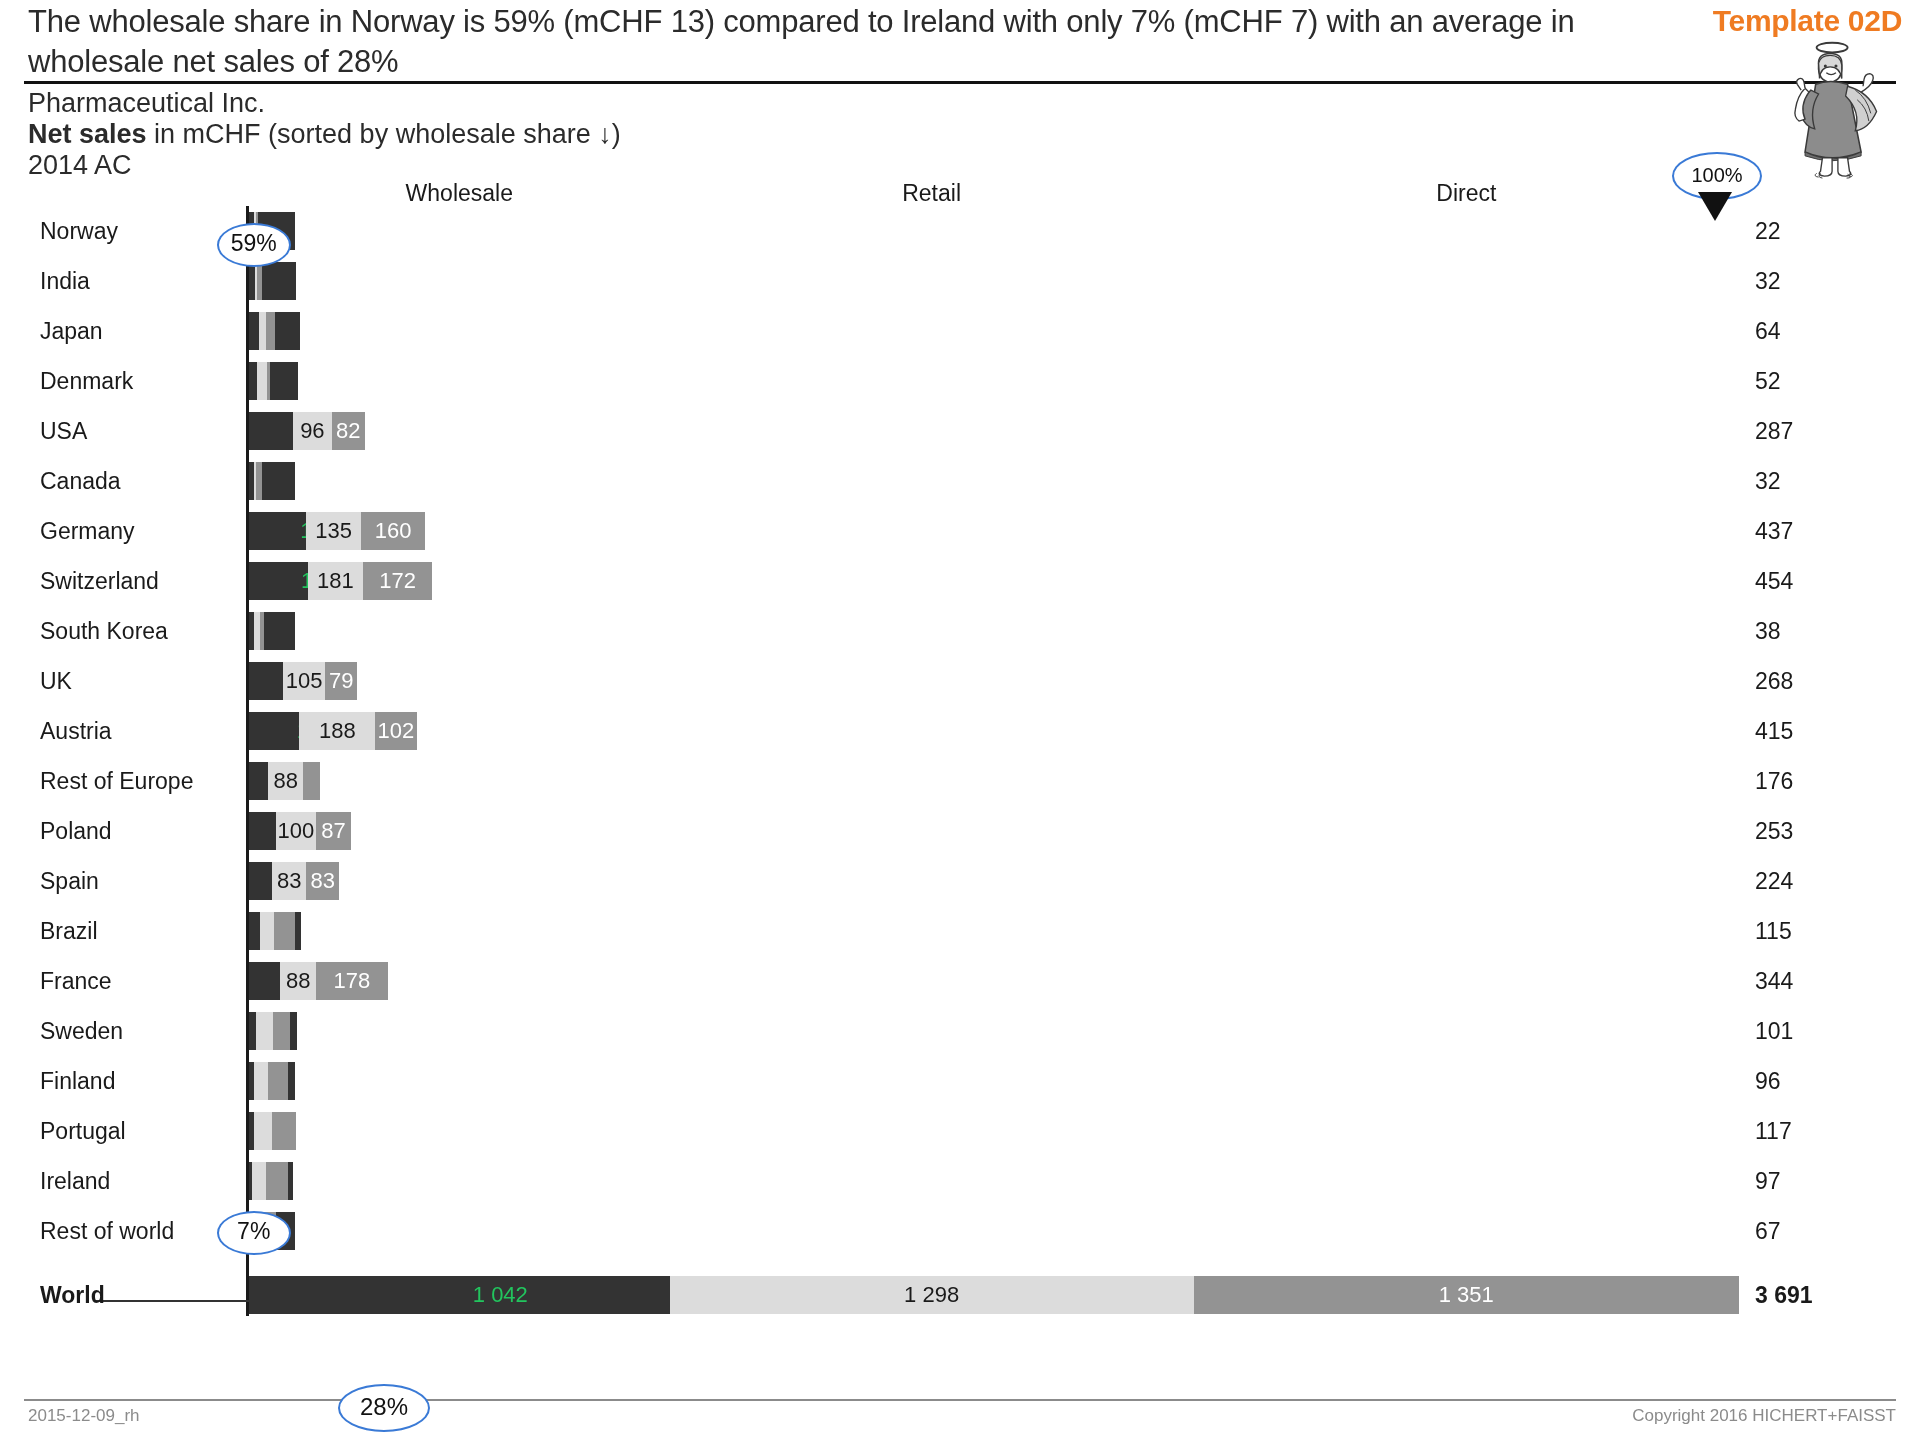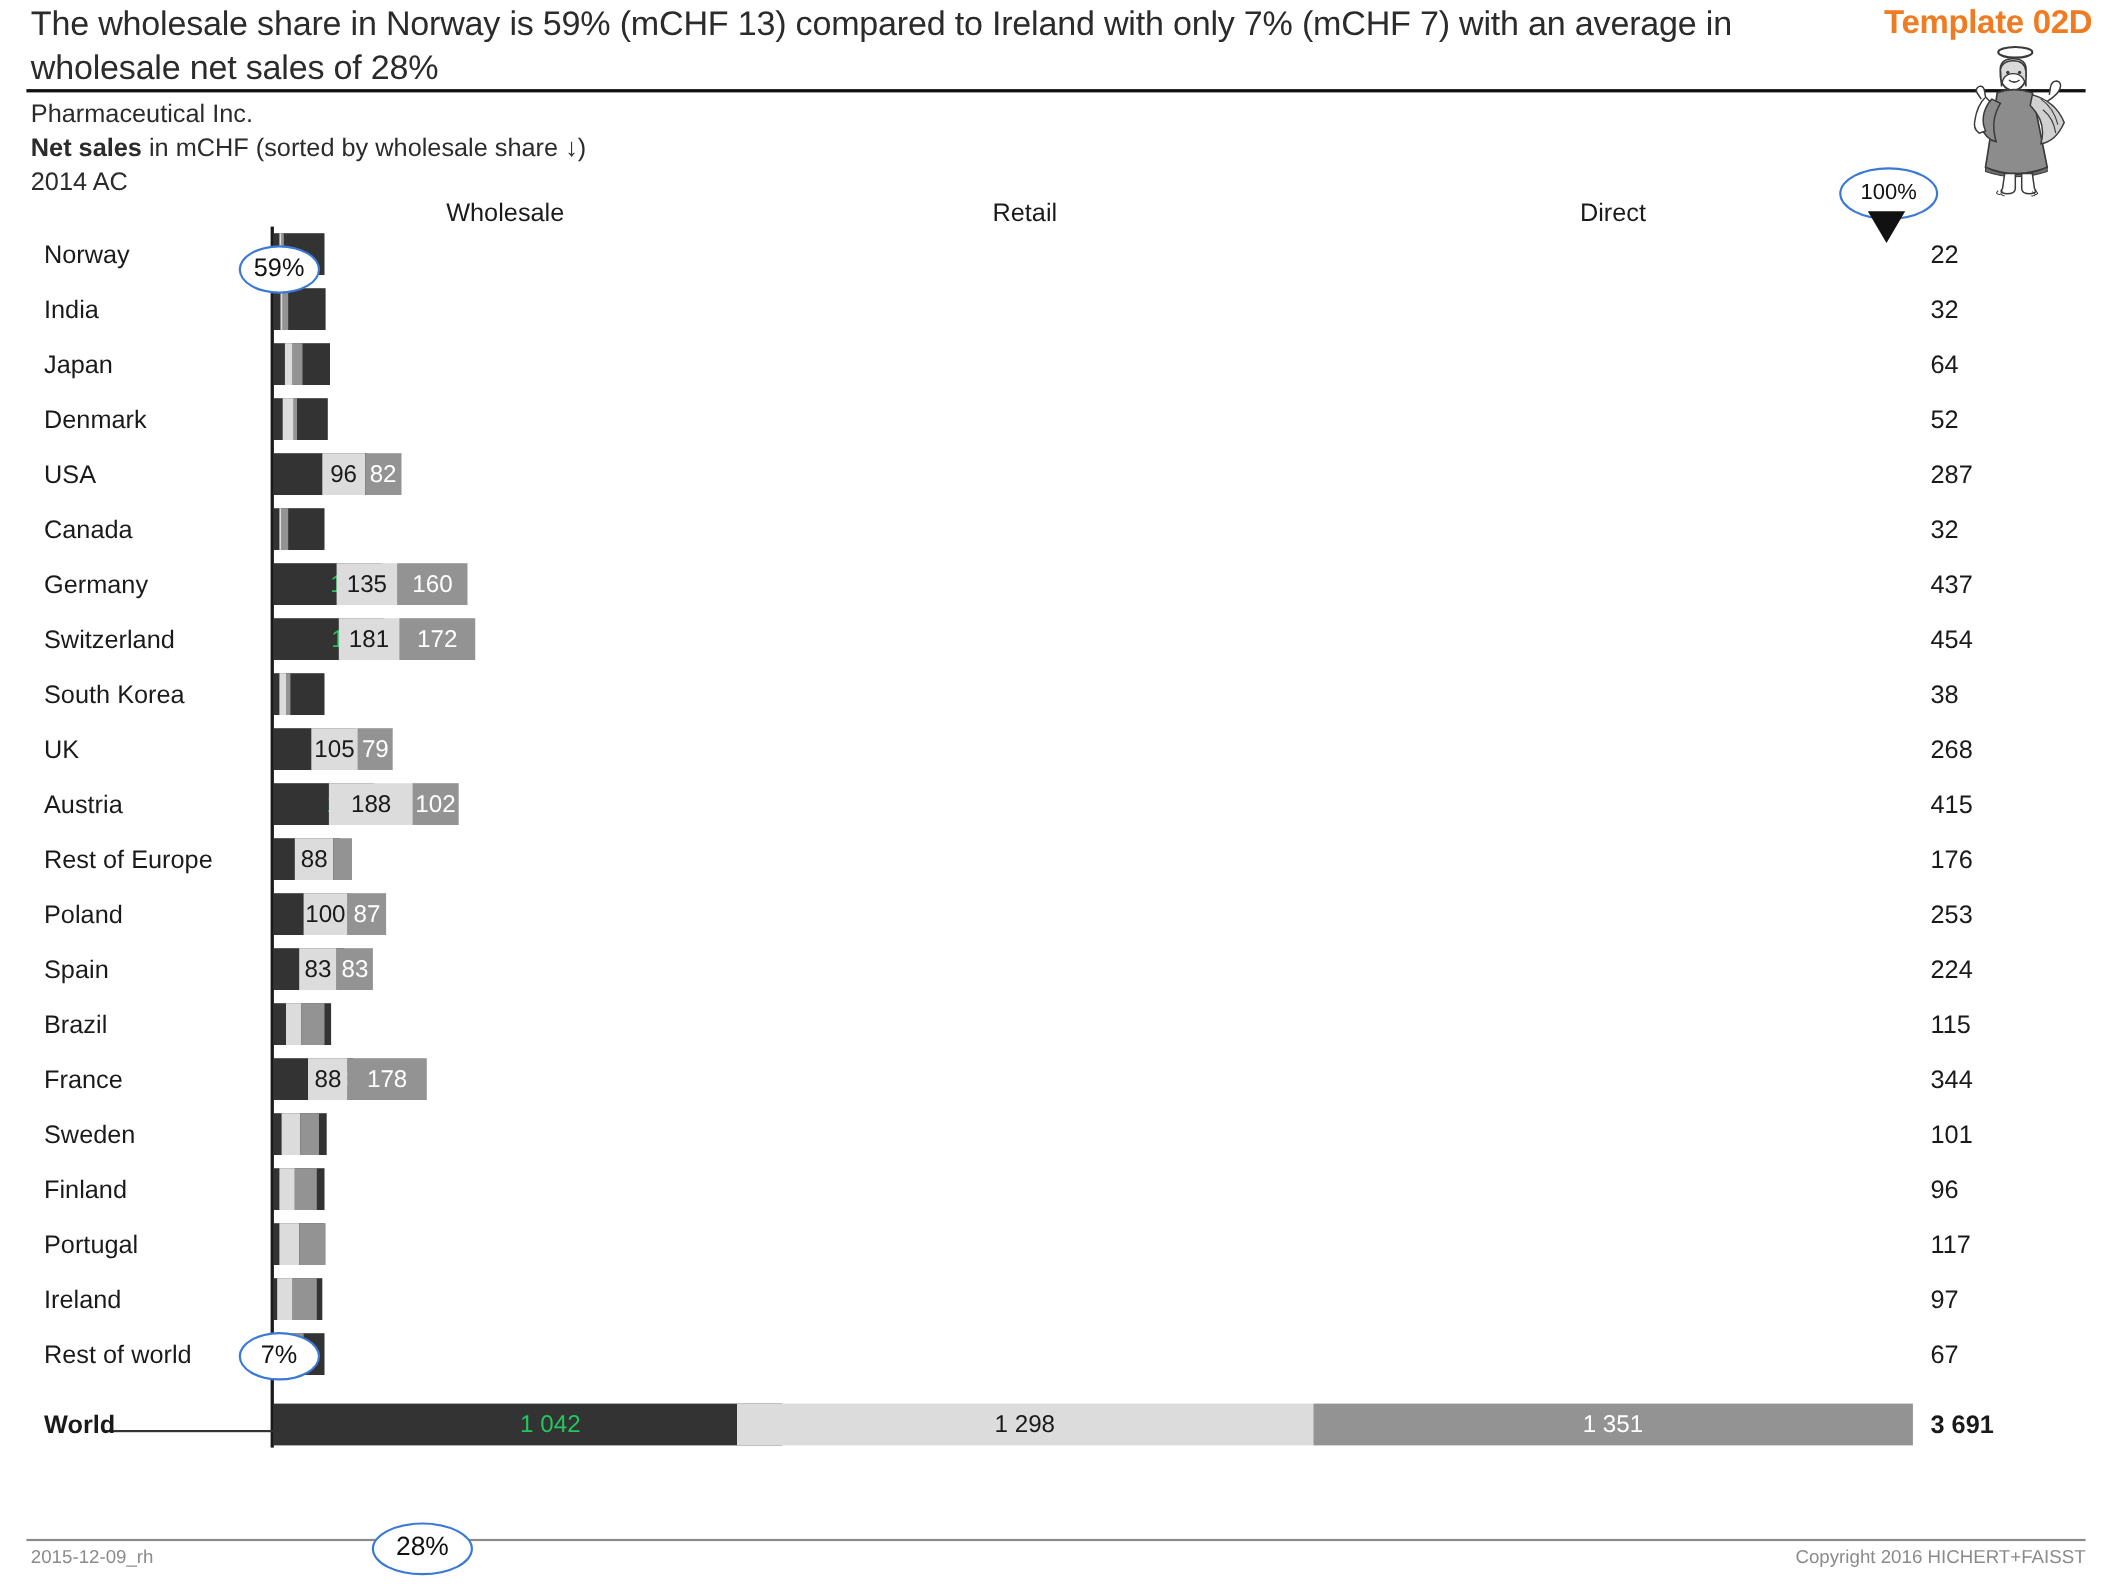--- a/index.html
+++ b/index.html
@@ -49,21 +49,21 @@
     width: 1872px;
     height: 3px;
     background: #111111;
   }
 
   
   #subtitle {
     position: absolute;
     left: 28px;
     top: 88px;
-    font-size: 23px;
+    font-size: 27px;
     line-height: 31px;
     color: #2b2b2b;
   }
   #subtitle .bold { font-weight: bold; }
 
   
   #angel {
     position: absolute;
     right: 20px;
     top: 36px;

